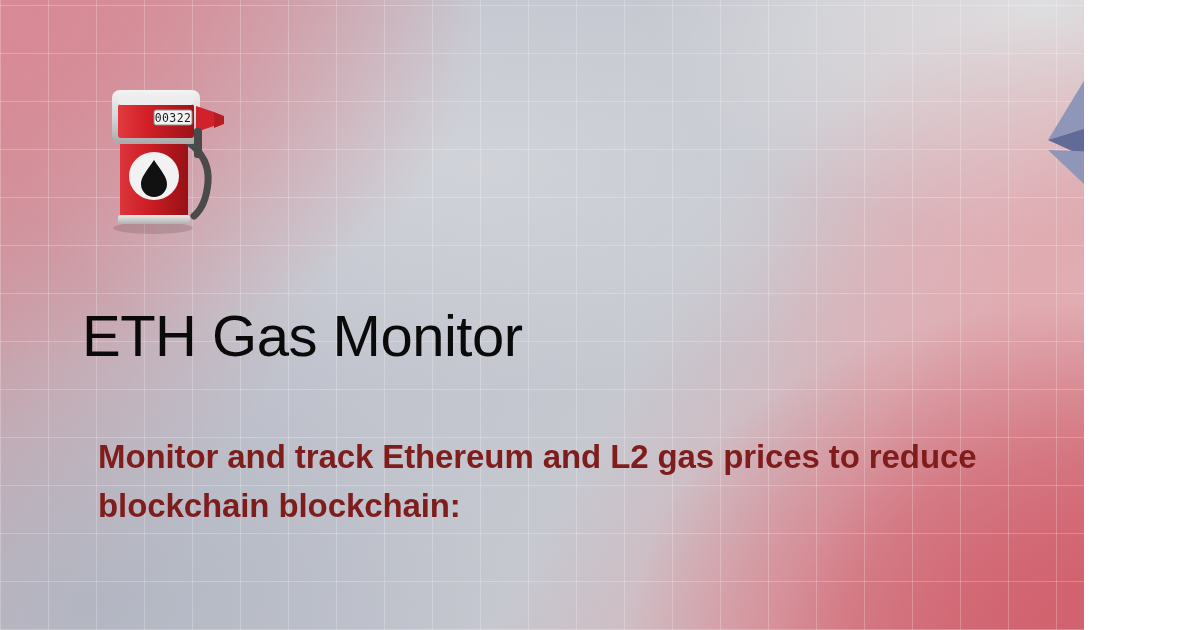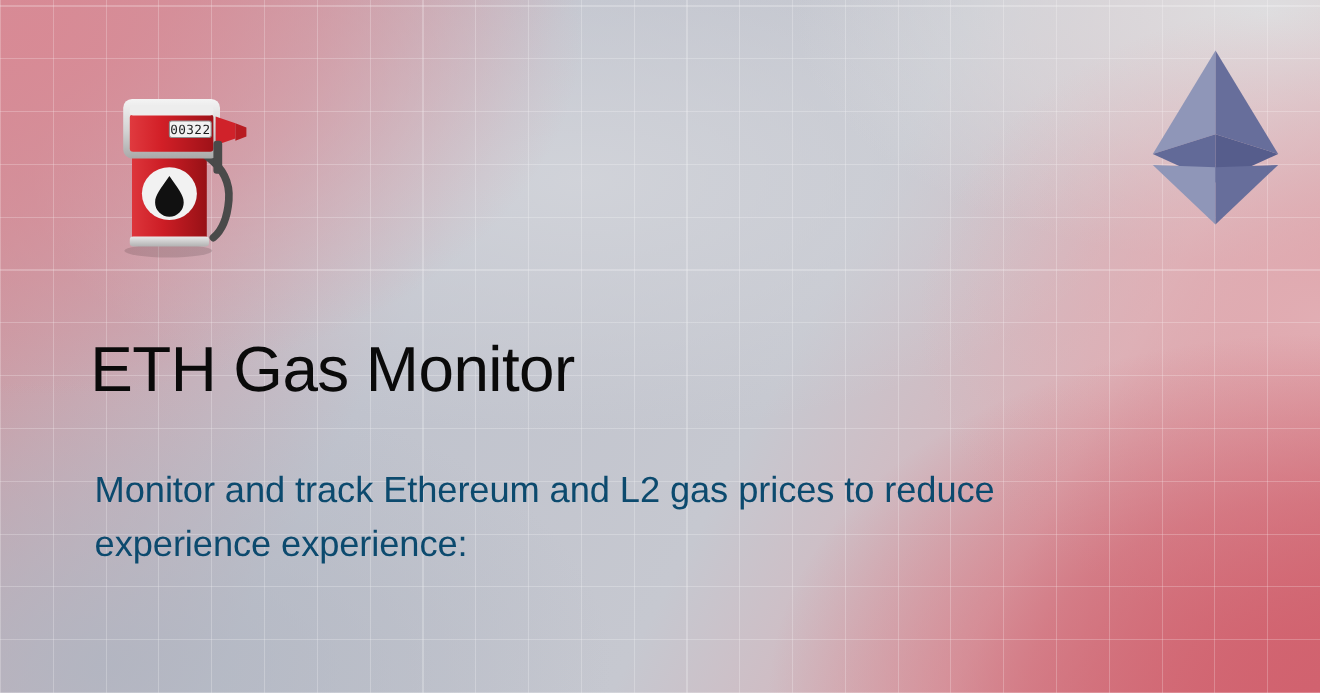--- a/index.html
+++ b/index.html
@@ -2,21 +2,21 @@
 <html><head>
 <meta charset="utf-8">
 <style>
   html, body {
     margin: 0;
     padding: 0;
     background: #ffffff;
   }
   #og-card {
     position: relative;
-    width: 1200px;
+    width: 1084px;
     height: 630px;
     overflow: hidden;
     font-family: "Liberation Sans", sans-serif;
     
     background-color: #c3c6ce;
   }
   
   .bg-layer {
     position: absolute;
     inset: 0;
@@ -89,26 +89,26 @@
     letter-spacing: -0.5px;
     color: #0a0a0a;
     white-space: nowrap;
   }
 
   .subhead {
     position: absolute;
     left: 82px;
     top: 416px;
     width: 990px;
-    margin: 4px;
+    margin: 16px;
     font-size: 33px;
     line-height: 49px;
-    font-weight: 400;
+    font-weight: 700;
     letter-spacing: -0.1px;
-    color: #0c4a6e;
+    color: #7f1d1d;
   }
   .subhead .ln { display: block; }
 </style>
 </head>
 <body>
 
 <div id="og-card">
 
   <div class="bg-layer bg-base"></div>
 
@@ -177,17 +177,17 @@
 
         <polygon points="59,160 59,108 2,106" fill="#8f96b8"></polygon>
         <polygon points="59,160 59,108 116,106" fill="#676e9b"></polygon>
       </svg>
     </div>
 
     <h1 class="headline">ETH Gas Monitor</h1>
 
     <p class="subhead">
       <span class="ln">Monitor and track Ethereum and L2 gas prices to reduce</span>
-      <span class="ln">experience experience:</span>
+      <span class="ln">blockchain blockchain:</span>
     </p>
 
   </div>
 </div>
 
 </body></html>

